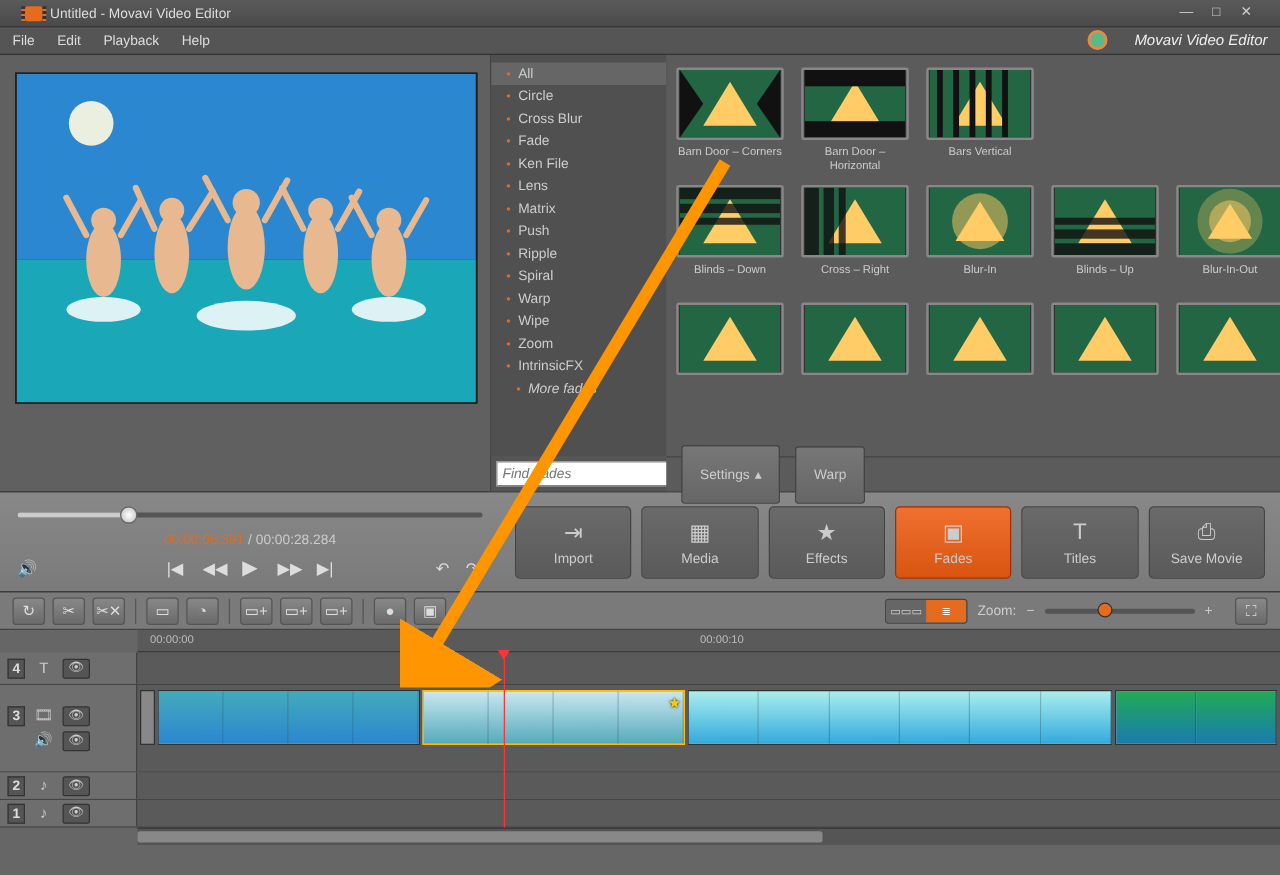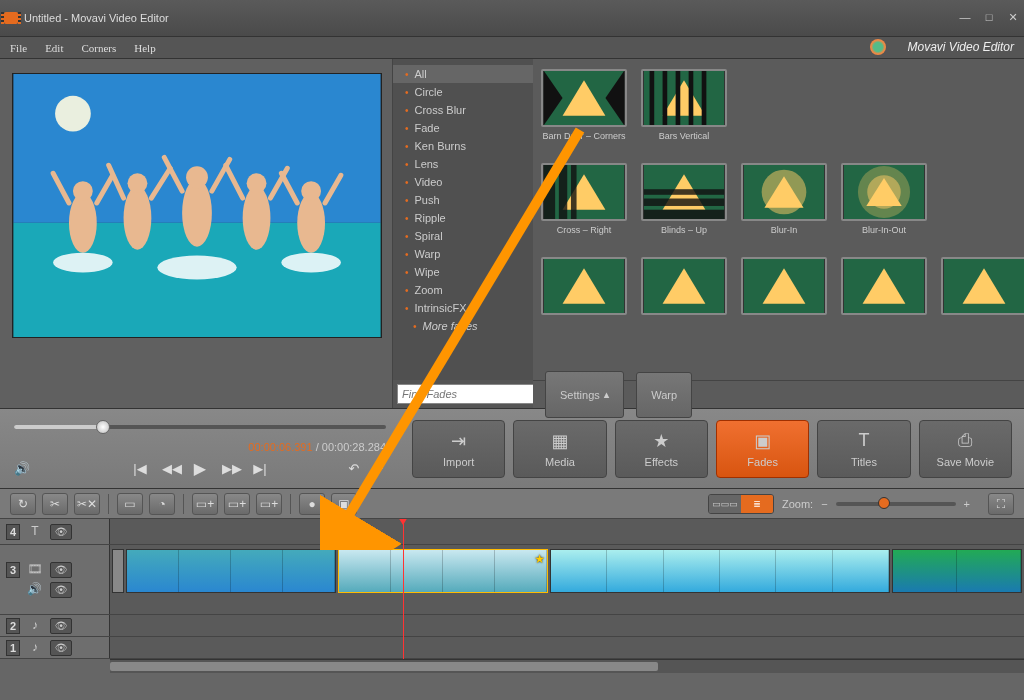--- a/index.html
+++ b/index.html
@@ -1,25 +1,25 @@
 <!DOCTYPE html>
 <html><head>
 <meta charset="utf-8">
 <style>
 * { margin:0; padding:0; box-sizing:border-box; font-family: Tahoma, Arial, sans-serif; font-size:11px; color:#ccc; }
 body { background:#4a4a4a; width:1024px; height:700px; overflow:hidden; }
-.titlebar { height:37px; background:linear-gradient(#5a5a5a,#4a4a4a); display:flex; align-items:center; padding:0 4px; border-bottom:1px solid #333; }
+.titlebar { height:22px; background:linear-gradient(#5a5a5a,#4a4a4a); display:flex; align-items:center; padding:0 20px; border-bottom:1px solid #333; }
 .titlebar .film-icon { width:14px; height:12px; background:#e56b1f; margin-right:6px; border-radius:2px; position:relative; }
 .titlebar .film-icon::before,.titlebar .film-icon::after { content:''; position:absolute; top:0; bottom:0; width:3px; background:repeating-linear-gradient(#333 0 2px,#e56b1f 2px 4px); }
 .titlebar .film-icon::before{left:-3px;} .titlebar .film-icon::after{right:-3px;}
 .titlebar .title { flex:1; color:#ddd; }
 .win-btns { display:flex; gap:10px; }
 .win-btn { width:14px; height:14px; color:#ccc; cursor:pointer; text-align:center; line-height:12px; }
 .menubar { height:22px; background:#555; display:flex; align-items:center; padding:0 10px; gap:18px; border-bottom:1px solid #333; position:relative;}
-.menubar .item { color:#ddd; cursor:pointer;font-family:Liberation Serif, serif; }
+.menubar .item { color:#ddd; cursor:pointer; }
 .brand { position:absolute; right:10px; top:2px; display:flex; align-items:center; gap:22px; }
 .brand .logo { width:16px; height:16px; background:radial-gradient(circle,#5b8 40%,#e84 60%); border-radius:50%; }
 .brand .txt { font-style:italic; color:#eee; font-size:12px; }
 .upper { display:flex; height:350px; background:#606060; border-bottom:1px solid #333;}
 .preview-col { width:400px; display:flex; flex-direction:column; padding:14px 10px 8px 12px; }
 .preview { width:370px; height:265px; background:#222; border:1px solid #222; position:relative; overflow:hidden;}
 .preview svg { width:100%; height:100%; display:block;}
 .fades-panel { flex:1; display:flex; background:#555; border-left:1px solid #444; }
 .cat-list { width:140px; background:#505050; padding:6px 0; overflow:hidden;}
 .cat-list .row { padding:3px 12px; cursor:pointer; display:flex; align-items:center; gap:6px; color:#ccc;}
@@ -38,21 +38,21 @@
 .g-thumb svg { width:100%; height:100%;}
 .g-label { margin-top:4px; font-size:9px; color:#ccc; line-height:11px; min-height:22px;}
 .g-actions { height:28px; display:flex; align-items:center; gap:12px; padding:0 12px; border-top:1px solid #444;}
 .g-btn { background:linear-gradient(#777,#666); border:1px solid #444; padding:16px 14px; border-radius:3px; color:#ddd; cursor:pointer; display:flex; align-items:center; gap:4px;}
 .middle { height:80px; background:linear-gradient(#888,#7a7a7a); display:flex; border-bottom:1px solid #333;}
 .playback { width:400px; padding:6px 14px; }
 .pb-slider { position:relative; height:24px;}
 .pb-track { position:absolute; top:10px; left:0; right:0; height:4px; background:#555; border-radius:2px;}
 .pb-fill { position:absolute; top:10px; left:0; width:23%; height:4px; background:#ccc; border-radius:2px;}
 .pb-thumb { position:absolute; top:5px; left:22%; width:14px; height:14px; background:radial-gradient(#fff,#bbb); border:1px solid #666; border-radius:50%;}
-.pb-time { text-align:right; color:#ddd; font-size:11px; margin:2px 0 6px;}
+.pb-time { text-align:center; color:#ddd; font-size:11px; margin:2px 0 6px;}
 .pb-time .cur{color:#e56b1f;}
 .pb-controls { display:flex; align-items:center; gap:14px; justify-content:center; position:relative;}
 .pb-controls .ico { width:16px; color:#ddd; cursor:pointer; text-align:center; font-size:13px;}
 .pb-controls .play { font-size:16px; }
 .pb-vol { position:absolute; left:0; }
 .pb-undo { position:absolute; right:0; display:flex; gap:8px;}
 .big-tabs { flex:1; display:flex; gap:8px; align-items:center; padding:8px 12px;}
 .big-tab { flex:1; height:58px; background:linear-gradient(#6a6a6a,#5a5a5a); border:1px solid #444; border-radius:4px; display:flex; flex-direction:column; align-items:center; justify-content:center; gap:4px; cursor:pointer; color:#ddd;}
 .big-tab.active { background:linear-gradient(#f07030,#d85510); border-color:#a03000; color:#fff;}
 .big-tab .ico { font-size:18px; height:22px; display:flex; align-items:center;}
@@ -96,21 +96,21 @@
   <div class="win-btns">
     <div class="win-btn">—</div>
     <div class="win-btn">□</div>
     <div class="win-btn">✕</div>
   </div>
 </div>
 
 <div class="menubar">
   <div class="item">File</div>
   <div class="item">Edit</div>
-  <div class="item">Corners</div>
+  <div class="item">Playback</div>
   <div class="item">Help</div>
   <div class="brand">
     <div class="logo"></div>
     <div class="txt">Movavi Video Editor</div>
   </div>
 </div>
 
 <div class="upper">
 
   <div class="preview-col">
@@ -163,27 +163,27 @@
         <div class="row">
             <span>Circle</span>
           </div>
         <div class="row">
             <span>Cross Blur</span>
           </div>
         <div class="row">
             <span>Fade</span>
           </div>
         <div class="row">
-            <span>Ken Burns</span>
+            <span>Ken File</span>
           </div>
         <div class="row">
             <span>Lens</span>
           </div>
         <div class="row">
-            <span>Video</span>
+            <span>Matrix</span>
           </div>
         <div class="row">
             <span>Push</span>
           </div>
         <div class="row">
             <span>Ripple</span>
           </div>
         <div class="row">
             <span>Spiral</span>
           </div>
@@ -214,20 +214,29 @@
       <div class="gallery">
         <div class="g-row">
           <div class="g-item">
             <div class="g-thumb"><svg viewBox="0 0 86 58">
                   <rect width="86" height="58" fill="#264"></rect>
                   <polygon points="43,10 66,48 20,48" fill="#fc6"></polygon>
                   <polygon points="0,0 20,29 0,58" fill="#111"></polygon>
                   <polygon points="86,0 66,29 86,58" fill="#111"></polygon>
                 </svg></div>
             <div class="g-label">Barn Door – Corners</div>
+          </div>
+          <div class="g-item">
+            <div class="g-thumb"><svg viewBox="0 0 86 58">
+                  <rect width="86" height="58" fill="#264"></rect>
+                  <polygon points="43,10 66,48 20,48" fill="#fc6"></polygon>
+                  <rect y="0" width="86" height="14" fill="#111"></rect>
+                  <rect y="44" width="86" height="14" fill="#111"></rect>
+                </svg></div>
+            <div class="g-label">Barn Door – Horizontal</div>
           </div>
           <div class="g-item">
             <div class="g-thumb"><svg viewBox="0 0 86 58">
                   <rect width="86" height="58" fill="#264"></rect>
                   <polygon points="43,10 66,48 20,48" fill="#fc6"></polygon>
                   <g fill="#111">
                     <rect x="6" width="5" height="58"></rect>
                     <rect x="20" width="5" height="58"></rect>
                     <rect x="34" width="5" height="58"></rect>
                     <rect x="48" width="5" height="58"></rect>
@@ -236,46 +245,58 @@
                 </svg></div>
             <div class="g-label">Bars Vertical</div>
           </div>
         </div>
         <div class="g-row">
           <div class="g-item">
             <div class="g-thumb"><svg viewBox="0 0 86 58">
                   <rect width="86" height="58" fill="#264"></rect>
                   <polygon points="43,10 66,48 20,48" fill="#fc6"></polygon>
                   <g fill="#111" opacity=".8">
+                    <rect y="0" width="86" height="10"></rect>
+                    <rect y="14" width="86" height="8"></rect>
+                    <rect y="26" width="86" height="6"></rect>
+                  </g>
+                </svg></div>
+            <div class="g-label">Blinds – Down</div>
+          </div>
+          <div class="g-item">
+            <div class="g-thumb"><svg viewBox="0 0 86 58">
+                  <rect width="86" height="58" fill="#264"></rect>
+                  <polygon points="43,10 66,48 20,48" fill="#fc6"></polygon>
+                  <g fill="#111" opacity=".8">
                     <rect x="0" width="12" height="58"></rect>
                     <rect x="16" width="9" height="58"></rect>
                     <rect x="29" width="6" height="58"></rect>
                   </g>
                 </svg></div>
             <div class="g-label">Cross – Right</div>
+          </div>
+          <div class="g-item">
+            <div class="g-thumb"><svg viewBox="0 0 86 58">
+                  <rect width="86" height="58" fill="#264"></rect>
+                  <circle cx="43" cy="29" r="24" fill="#fc6" opacity=".5"></circle>
+                  <polygon points="43,12 64,46 22,46" fill="#fc6"></polygon>
+                </svg></div>
+            <div class="g-label">Blur-In</div>
           </div>
           <div class="g-item">
             <div class="g-thumb"><svg viewBox="0 0 86 58">
                   <rect width="86" height="58" fill="#264"></rect>
                   <polygon points="43,10 66,48 20,48" fill="#fc6"></polygon>
                   <g fill="#111" opacity=".8">
                     <rect y="48" width="86" height="10"></rect>
                     <rect y="36" width="86" height="8"></rect>
                     <rect y="26" width="86" height="6"></rect>
                   </g>
                 </svg></div>
             <div class="g-label">Blinds – Up</div>
-          </div>
-          <div class="g-item">
-            <div class="g-thumb"><svg viewBox="0 0 86 58">
-                  <rect width="86" height="58" fill="#264"></rect>
-                  <circle cx="43" cy="29" r="24" fill="#fc6" opacity=".5"></circle>
-                  <polygon points="43,12 64,46 22,46" fill="#fc6"></polygon>
-                </svg></div>
-            <div class="g-label">Blur-In</div>
           </div>
           <div class="g-item">
             <div class="g-thumb"><svg viewBox="0 0 86 58">
                   <rect width="86" height="58" fill="#264"></rect>
                   <circle cx="43" cy="29" r="28" fill="#fc6" opacity=".3"></circle>
                   <circle cx="43" cy="29" r="18" fill="#fc6" opacity=".5"></circle>
                   <polygon points="43,14 62,44 24,44" fill="#fc6"></polygon>
                 </svg></div>
             <div class="g-label">Blur-In-Out</div>
           </div>
@@ -403,20 +424,24 @@
     <span>−</span>
     <div class="zoom-track">
         <div class="zoom-thumb"></div>
       </div>
     <span>+</span>
     <div class="tb-btn" style="margin-left:10px">⛶</div>
   </div>
 </div>
 
 <div class="timeline">
+  <div class="ruler">
+    <div class="tick" style="left:10px">00:00:00</div>
+    <div class="tick" style="left:450px">00:00:10</div>
+  </div>
   <div class="tracks">
     <div class="playhead"></div>
 
     <div class="track t4">
       <div class="head">
         <div class="num">4</div>
         <div class="head-ico">T</div>
         <div class="eye">👁</div>
       </div>
       <div class="lane"></div>

